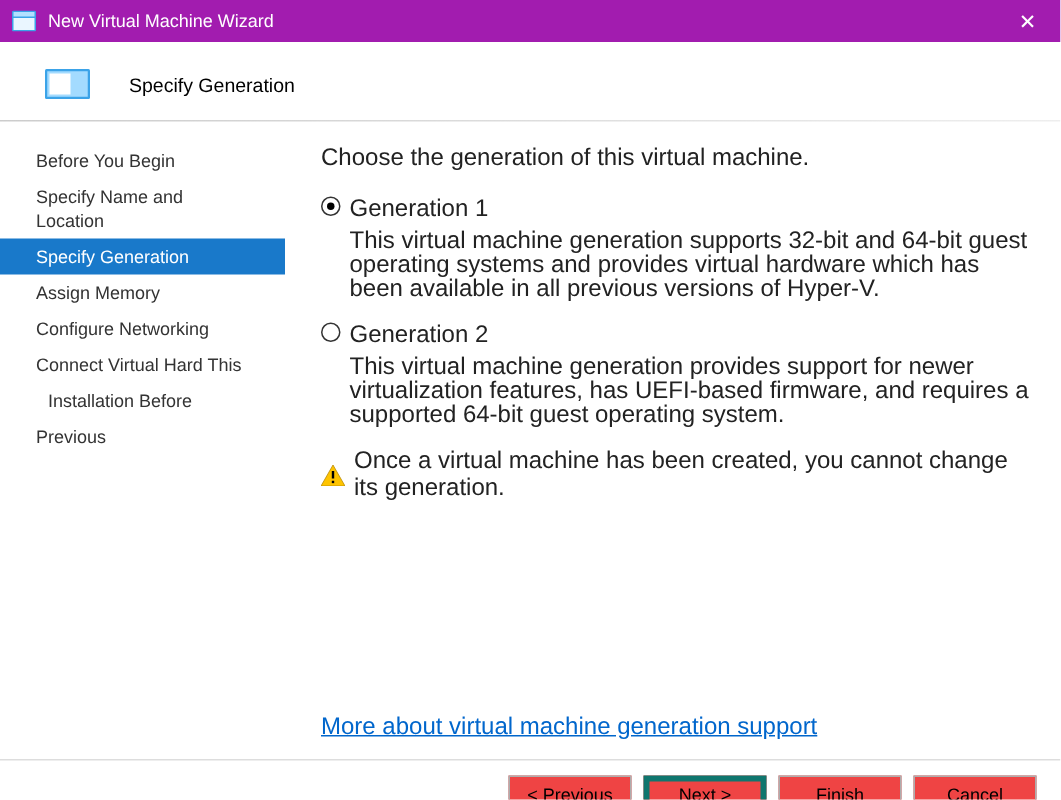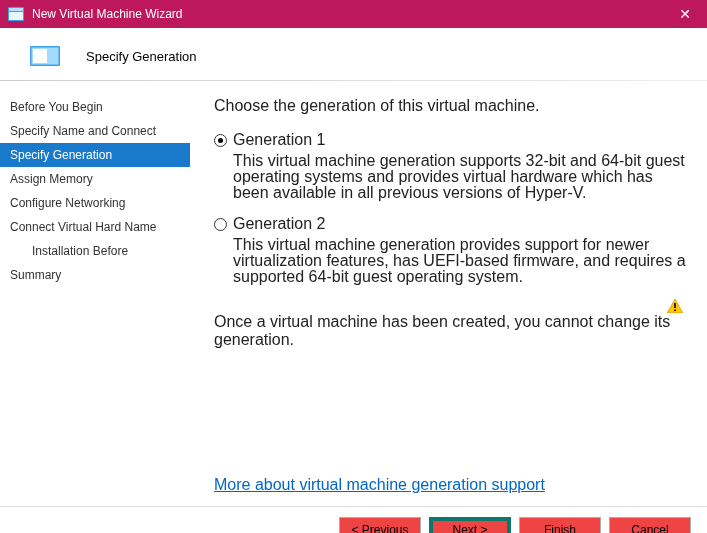--- a/index.html
+++ b/index.html
@@ -1,37 +1,37 @@
 <!DOCTYPE html>
 <html><head>
   <meta charset="utf-8">
   <style>
     * { margin:0; padding:0; box-sizing:border-box; font-family:"Segoe UI",Tahoma,sans-serif; }
     body { width:707px; height:533px; background:#fff; overflow:hidden; }
-    .titlebar { height:28px; background:#be185d; display:flex; align-items:center; padding:0 8px; color:#fff; font-size:12px; }
+    .titlebar { height:28px; background:#a21caf; display:flex; align-items:center; padding:0 8px; color:#fff; font-size:12px; }
     .titlebar .ticon { width:16px; height:14px; margin-right:8px; }
     .titlebar .title { flex:1; }
     .titlebar .close { font-size:14px; cursor:pointer; width:28px; text-align:center; }
     .header { padding:18px 18px 14px 18px; display:flex; align-items:center; }
     .header .wicon { width:30px; height:20px; margin-right:26px; margin-left:12px; }
     .header .htext { font-size:13px; color:#000; }
     .divider { height:1px; background:linear-gradient(to right,#ccc,#eee); }
     .body { display:flex; height:375px; }
     .sidebar { width:190px; padding:14px 0; }
-    .sidebar div { padding:4px 10px; font-size:12px; color:#333; cursor:pointer; line-height:16px; }
+    .sidebar div { padding:4px 24px; font-size:12px; color:#333; cursor:pointer; line-height:16px; }
     .sidebar .selected { background:#1979CA; color:#fff; }
     .sidebar .indent { padding-left:32px; }
     .main { flex:1; padding:16px 18px 10px 24px; font-size:16px; color:#222; }
     .main .instr { margin-bottom:16px; }
     .opt { margin-bottom:14px; }
-    .radio-row { display:flex; align-items:center; cursor:pointer; }
+    .radio-row { display:flex; cursor:pointer; }
     .radio { width:13px; height:13px; border:1px solid #333; border-radius:50%; margin-right:6px; display:flex; align-items:center; justify-content:center; background:#fff; }
     .radio .dot { width:5px; height:5px; background:#000; border-radius:50%; }
     .opt .desc { margin:4px 0 0 19px; line-height:16px; }
-    .warnrow { display:flex; align-items:flex-end; margin-top:4px;flex-direction:column; }
+    .warnrow { display:flex; align-items:center; margin-top:4px; }
     .warnrow .warn { width:16px; height:14px; margin-right:6px; flex-shrink:0; }
     .link { color:#0066CC; text-decoration:underline; cursor:pointer; display:inline-block; margin-top:20px; }
     .footer { height:46px; border-top:1px solid #ddd; display:flex; justify-content:flex-end; align-items:center; padding:0 16px; gap:8px; }
     .btn { width:82px; height:25px; background:#ef4444; border:1px solid #ADADAD; font-size:12px; cursor:pointer; }
     .btn.default { border:4px solid #0f766e; }
     .linkwrap { padding-left:214px; padding-bottom:12px; }
   </style>
 </head>
 <body>
 
@@ -52,27 +52,27 @@
       <rect x="3" y="3" width="14" height="14" fill="#fff"></rect>
     </svg>
   <span class="htext">Specify Generation</span>
 </div>
 
 <div class="divider"></div>
 
 <div class="body">
   <div class="sidebar">
     <div>Before You Begin</div>
-    <div>Specify Name and Connect</div>
+    <div>Specify Name and Location</div>
     <div class="selected">Specify Generation</div>
     <div>Assign Memory</div>
     <div>Configure Networking</div>
-    <div>Connect Virtual Hard Name</div>
+    <div>Connect Virtual Hard This</div>
     <div class="indent">Installation Before</div>
-    <div>Summary</div>
+    <div>Previous</div>
   </div>
 
   <div class="main">
     <div class="instr">Choose the generation of this virtual machine.</div>
 
     <div class="opt">
       <div class="radio-row">
         <span class="radio">
             <span class="dot"></span>
           </span>

